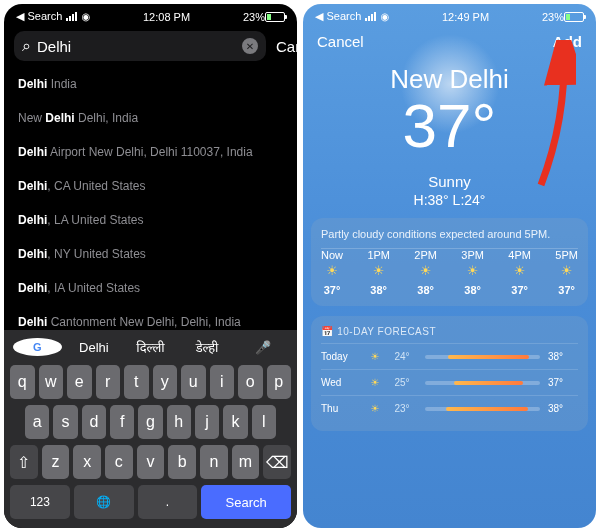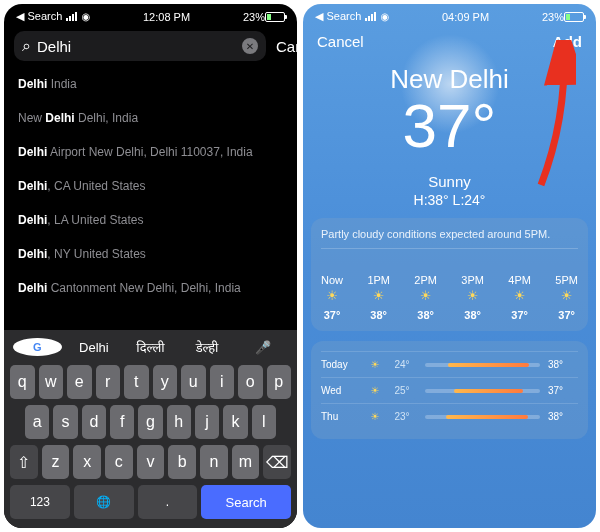--- a/index.html
+++ b/index.html
@@ -38,21 +38,21 @@
 .ksearch{flex:1.5;background:#4a6cff;font-size:13px}
 .k123{flex:1;font-size:12px}
 .topbar{display:flex;justify-content:space-between;padding:8px 14px;font-size:15px}
 .add{font-weight:700}
 .city{text-align:center;margin-top:6px}
 .cityname{font-size:26px;font-weight:400}
 .temp{font-size:62px;font-weight:200;line-height:1}
 .cond{font-size:15px;margin-top:16px}
 .hilo{font-size:14px;margin-top:2px}
 .card{margin:10px 8px 0;background:rgba(120,160,200,.35);border-radius:12px;padding:10px 10px;font-size:11px}
-.cardtxt{color:#eaf2fb;padding-bottom:8px;border-bottom:1px solid rgba(255,255,255,.2);margin-bottom:25px}
+.cardtxt{color:#eaf2fb;padding-bottom:8px;border-bottom:1px solid rgba(255,255,255,.2);margin-bottom:0}
 .hours{display:flex;justify-content:space-between}
 .hr{text-align:center;font-size:11px}
 .hr .t{margin-bottom:0}
 .hr .ic{margin:2px 0 6px;font-size:13px;color:#ffd95a}
 .hr .v{font-weight:600}
 .fclab{font-size:10px;color:#dce9f7;letter-spacing:.5px;margin-bottom:6px}
 .frow{display:flex;align-items:center;padding:7px 0;border-top:1px solid rgba(255,255,255,.15);font-size:10px}
 .frow .d{width:42px}
 .frow .ic{width:24px;text-align:center;color:#ffd95a}
 .frow .lo{width:30px;text-align:center;color:#cfe3f5}
@@ -94,20 +94,21 @@
     </div>
     <span class="cancel">Cancel</span>
   </div>
   <div class="results" id="results">
       <div class="result"><b>Delhi</b> India</div>
       <div class="result">New <b>Delhi</b> Delhi, India</div>
       <div class="result"><b>Delhi</b> Airport New Delhi, Delhi 110037, India</div>
       <div class="result"><b>Delhi</b>, CA United States</div>
       <div class="result"><b>Delhi</b>, LA United States</div>
       <div class="result"><b>Delhi</b>, NY United States</div>
+      <div class="result"><b>Delhi</b>, IA United States</div>
       <div class="result"><b>Delhi</b> Cantonment New Delhi, Delhi, India</div>
     </div>
   <div class="kbd">
     <div class="sugg">
       <span class="g">G</span>
       <span>Delhi</span>
       <span>दिल्ली</span>
       <span>डेल्ही</span>
       <span class="mic">🎤</span>
     </div>
@@ -160,21 +161,21 @@
     <div class="l">
         <span>◀ <span>Search</span></span> 
         <span class="sig">
           <i></i>
           <i></i>
           <i></i>
           <i></i>
         </span> 
         <span class="wifi">◉</span>
       </div>
-    <div>04:09 PM</div>
+    <div>12:49 PM</div>
     <div class="r">
         <span>23%</span>
         <span class="bat">
           <i></i>
         </span>
       </div>
   </div>
   <div class="topbar">
     <span>Cancel</span>
     <span class="add">Add</span>
@@ -214,20 +215,21 @@
           <div class="v">37°</div>
         </div>
         <div class="hr">
           <div class="t">5PM</div>
           <div class="ic">☀</div>
           <div class="v">37°</div>
         </div>
       </div>
   </div>
   <div class="card">
+    <div class="fclab">📅 <span>10-DAY FORECAST</span></div>
     <div id="days">
         <div class="frow">
           <div class="d">Today</div>
           <div class="ic">☀</div>
           <div class="lo">24°</div>
           <div class="bar">
             <i style="left:20%;width:70%"></i>
           </div>
           <div class="hi">38°</div>
         </div>

